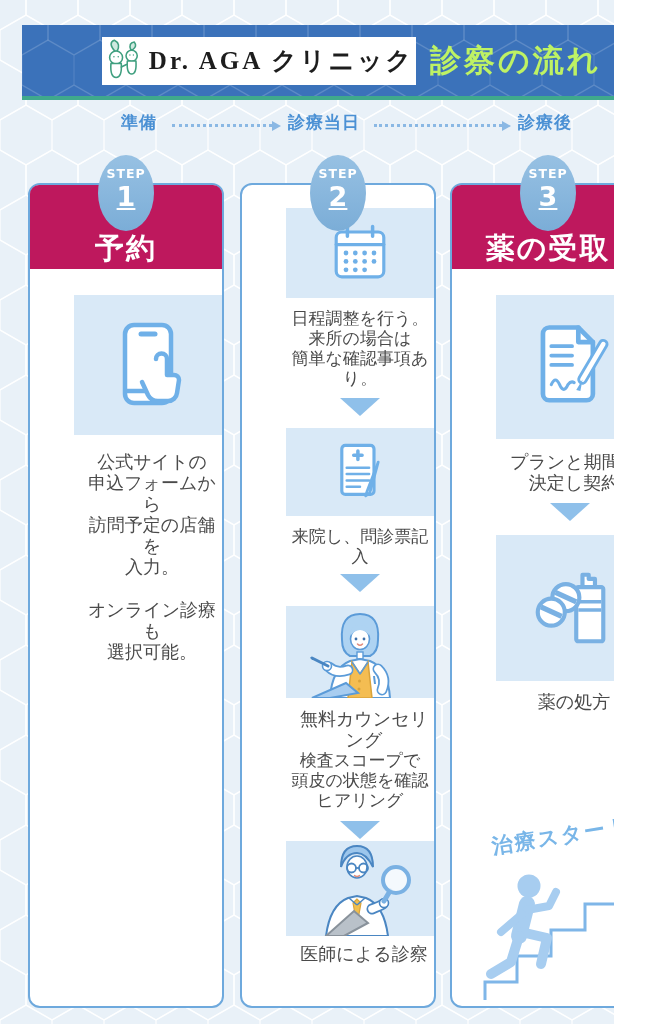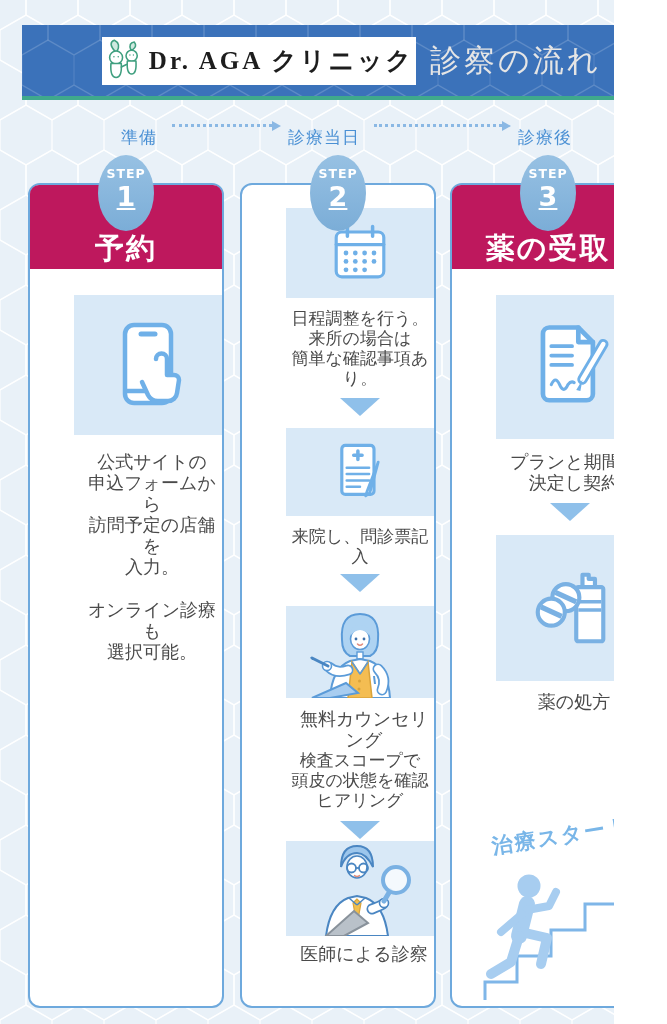--- a/index.html
+++ b/index.html
@@ -8,25 +8,25 @@
   .hexbg{position:absolute;left:0;top:0;z-index:0;}
 
   
   .band{position:absolute;left:22px;top:25px;width:622px;height:71px;background:#3b72ba;
         border-bottom:4px solid #3fa98c;display:flex;align-items:center;z-index:2;}
   .band .hexover{position:absolute;left:0;top:0;}
   .logo-box{position:relative;margin-left:80px;width:314px;height:48px;background:#ffffff;
             display:flex;align-items:center;justify-content:center;gap:7px;}
   .logo-text{font-family:"Liberation Serif","DejaVu Serif",serif;font-size:25px;font-weight:600;
              color:#1d1d1d;letter-spacing:3px;white-space:nowrap;}
-  .band-title{position:relative;color:#e5e5e5;font-size:31px;font-weight:normal;margin-left:14px;
+  .band-title{position:relative;color:#bef264;font-size:31px;font-weight:bold;margin-left:14px;
               letter-spacing:3px;white-space:nowrap;}
 
   
-  .tl-label{position:absolute;top:126px;transform:translateX(-50%);font-size:17px;font-weight:normal;
+  .tl-label{position:absolute;top:111px;transform:translateX(-50%);font-size:17px;font-weight:bold;
             color:#4a90d4;letter-spacing:1px;z-index:2;white-space:nowrap;}
   .l1{left:139px;} .l2{left:324px;} .l3{left:545px;}
   .tl-arrow{position:absolute;top:124px;height:0;border-top:3px dotted #8ab8e4;z-index:2;}
   .a1{left:172px;width:100px;} .a2{left:374px;width:128px;}
   .tl-arrow::after{content:'';position:absolute;right:-9px;top:-6.5px;width:0;height:0;
             border-left:9px solid #8ab8e4;border-top:5px solid transparent;border-bottom:5px solid transparent;}
 
   
   .card{position:absolute;top:183px;width:196px;height:825px;background:#ffffff;
         border:2px solid #6ea9dd;border-radius:12px;box-sizing:border-box;z-index:1;}

